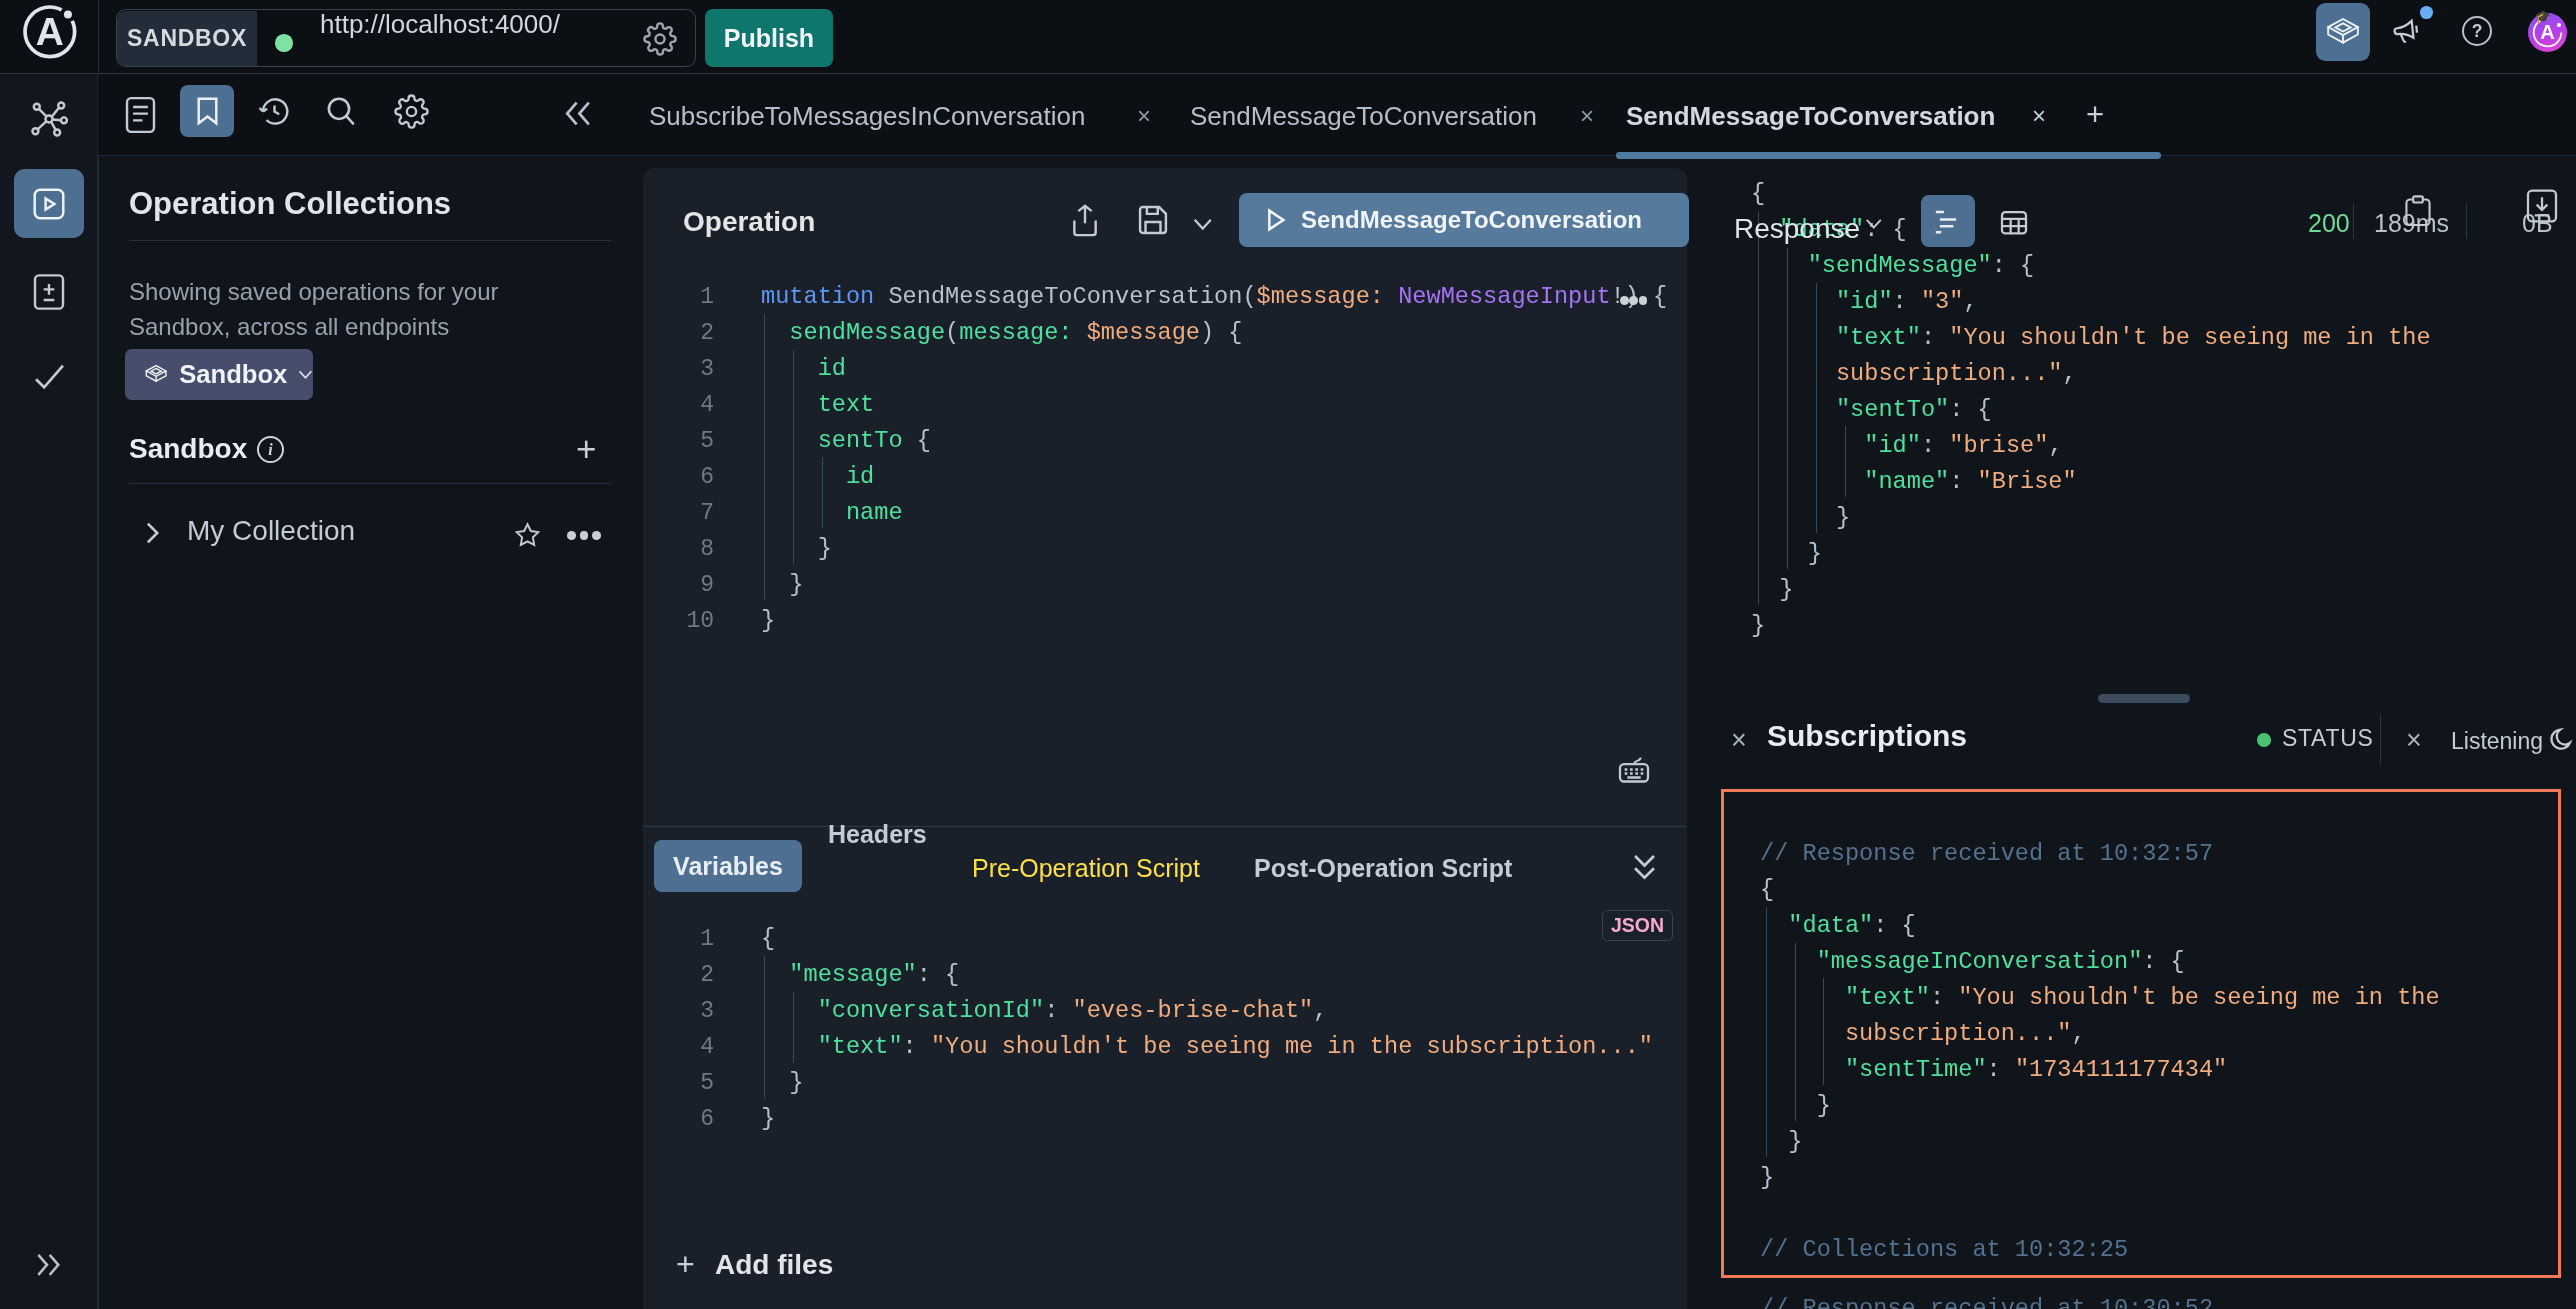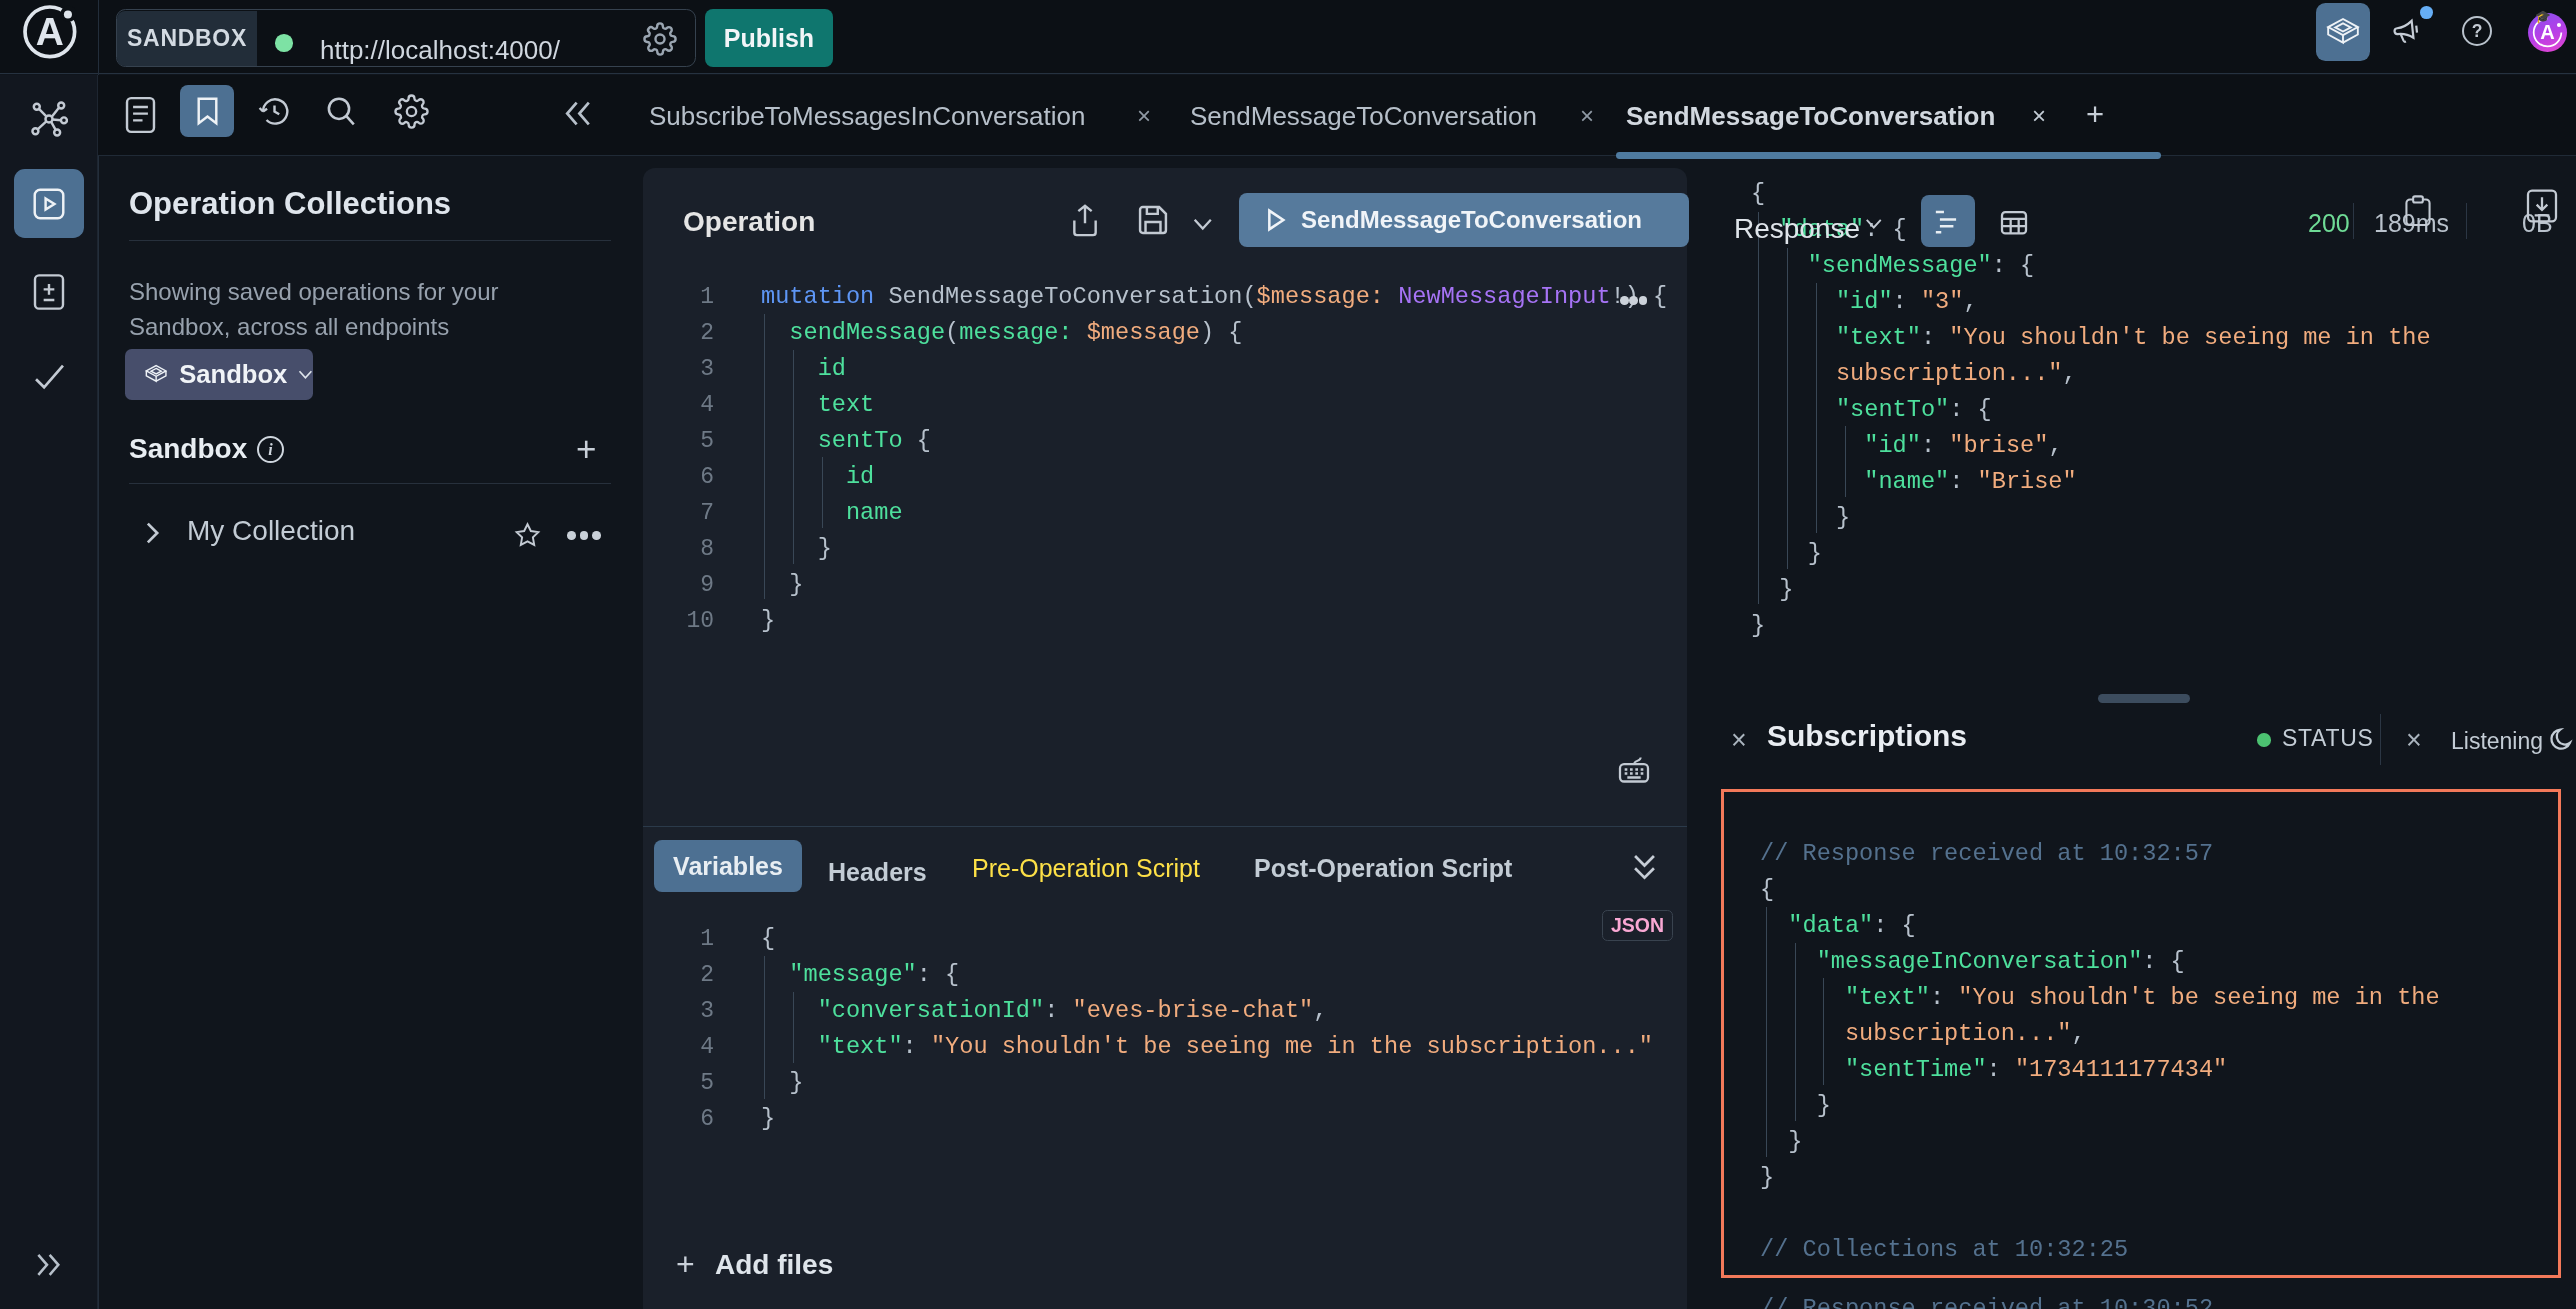--- a/index.html
+++ b/index.html
@@ -23,21 +23,21 @@
   <circle cx="70" cy="17" r="6" fill="#dfe5ec"></circle>
   <text x="43" y="63" font-family="Liberation Sans" font-size="58" font-weight="bold" fill="#dfe5ec" text-anchor="middle">A</text>
 </svg>
 <div class="abs" style="left:98px;top:0;width:1.3px;height:1310px;background:#232e3b"></div>
 
 <div class="abs" style="left:116px;top:9.4px;width:580px;height:58px;border:1.3px solid #36424f;border-radius:9.4px;background:#0c1015"></div>
 <div class="abs" style="left:117px;top:10.8px;width:140px;height:55px;border-radius:8px 0 0 8px;background:#222d39;display:flex;align-items:center;justify-content:center">
   <span style="font-size:23px;font-weight:bold;letter-spacing:0.7px;color:#d3dae2">SANDBOX</span>
 </div>
 <div class="abs" style="left:275px;top:34px;width:17.5px;height:17.5px;border-radius:50%;background:#7de2a4"></div>
-<div class="abs" style="left:320px;top:9.4px;height:57px;display:flex;align-items:flex-end">
+<div class="abs" style="left:320px;top:9.4px;height:57px;display:flex;align-items:flex-start">
     <span style="font-size:26px;color:#d0d7df">http://localhost:4000/</span>
   </div>
 <svg class="abs" style="left:643px;top:22px" width="34" height="34" viewBox="0 0 24 24" fill="none" stroke="#9aa5b1" stroke-width="1.7">
   <circle cx="12" cy="12" r="3.2"></circle>
   <path d="M19.4 15a1.65 1.65 0 0 0 .33 1.82l.06.06a2 2 0 1 1-2.83 2.83l-.06-.06a1.65 1.65 0 0 0-1.82-.33 1.65 1.65 0 0 0-1 1.51V21a2 2 0 1 1-4 0v-.09A1.65 1.65 0 0 0 9 19.4a1.65 1.65 0 0 0-1.82.33l-.06.06a2 2 0 1 1-2.83-2.83l.06-.06a1.65 1.65 0 0 0 .33-1.82 1.65 1.65 0 0 0-1.51-1H3a2 2 0 1 1 0-4h.09A1.65 1.65 0 0 0 4.6 9a1.65 1.65 0 0 0-.33-1.82l-.06-.06a2 2 0 1 1 2.83-2.83l.06.06a1.65 1.65 0 0 0 1.82.33H9a1.65 1.65 0 0 0 1-1.51V3a2 2 0 1 1 4 0v.09a1.65 1.65 0 0 0 1 1.51 1.65 1.65 0 0 0 1.82-.33l.06-.06a2 2 0 1 1 2.83 2.83l-.06.06a1.65 1.65 0 0 0-.33 1.82V9a1.65 1.65 0 0 0 1.51 1H21a2 2 0 1 1 0 4h-.09a1.65 1.65 0 0 0-1.51 1z"></path>
 </svg>
 
 <div class="abs" style="left:705px;top:9.4px;width:128px;height:58px;border-radius:8px;background:#0f766e;display:flex;align-items:center;justify-content:center">
   <span style="font-size:25px;font-weight:bold;color:#f2f5f8">Publish</span>
 </div>
@@ -232,21 +232,21 @@
   <rect x="1.5" y="9" width="21" height="13" rx="3"></rect>
   <path d="M5 13h2M9 13h2M13 13h2M17 13h2M5 16h2M9 16h2M13 16h2M17 16h2M7 19h10"></path>
   <path d="M12 9c0-3 5-2 5-5" stroke-width="1.5"></path>
 </svg>
 
 <div class="abs" style="left:643px;top:826px;width:1044px;height:1.3px;background:#2b3a4a"></div>
 
 <div class="abs" style="left:654px;top:840px;width:148px;height:52px;border-radius:8px;background:#4d7092;display:flex;align-items:center;justify-content:center">
   <span style="font-size:25px;font-weight:bold;color:#e8eef3">Variables</span>
 </div>
-<span class="abs" style="left:828px;top:858px;font-size:25px;font-weight:bold;color:#c3ccd5">Headers</span>
+<span class="abs" style="left:828px;top:820px;font-size:25px;font-weight:bold;color:#c3ccd5">Headers</span>
 <span class="abs" style="left:972px;top:854px;font-size:25px;font-weight:normal;color:#fde047">Pre-Operation Script</span>
 <span class="abs" style="left:1254px;top:854px;font-size:25px;font-weight:bold;color:#c3ccd5">Post-Operation Script</span>
 <svg class="abs" style="left:1631px;top:852px" width="27" height="31" viewBox="0 0 20 23" fill="none" stroke="#c6cdd6" stroke-width="2">
   <path d="M3 3 L10 10 L17 3 M3 12 L10 19 L17 12"></path>
 </svg>
 
 <div class="abs" style="left:1602px;top:910px;width:71px;height:31px;border:1.3px solid #39434f;border-radius:5.4px;display:flex;align-items:center;justify-content:center">
   <span style="font-size:19.5px;font-weight:bold;color:#f9a8d4">JSON</span>
 </div>
 

